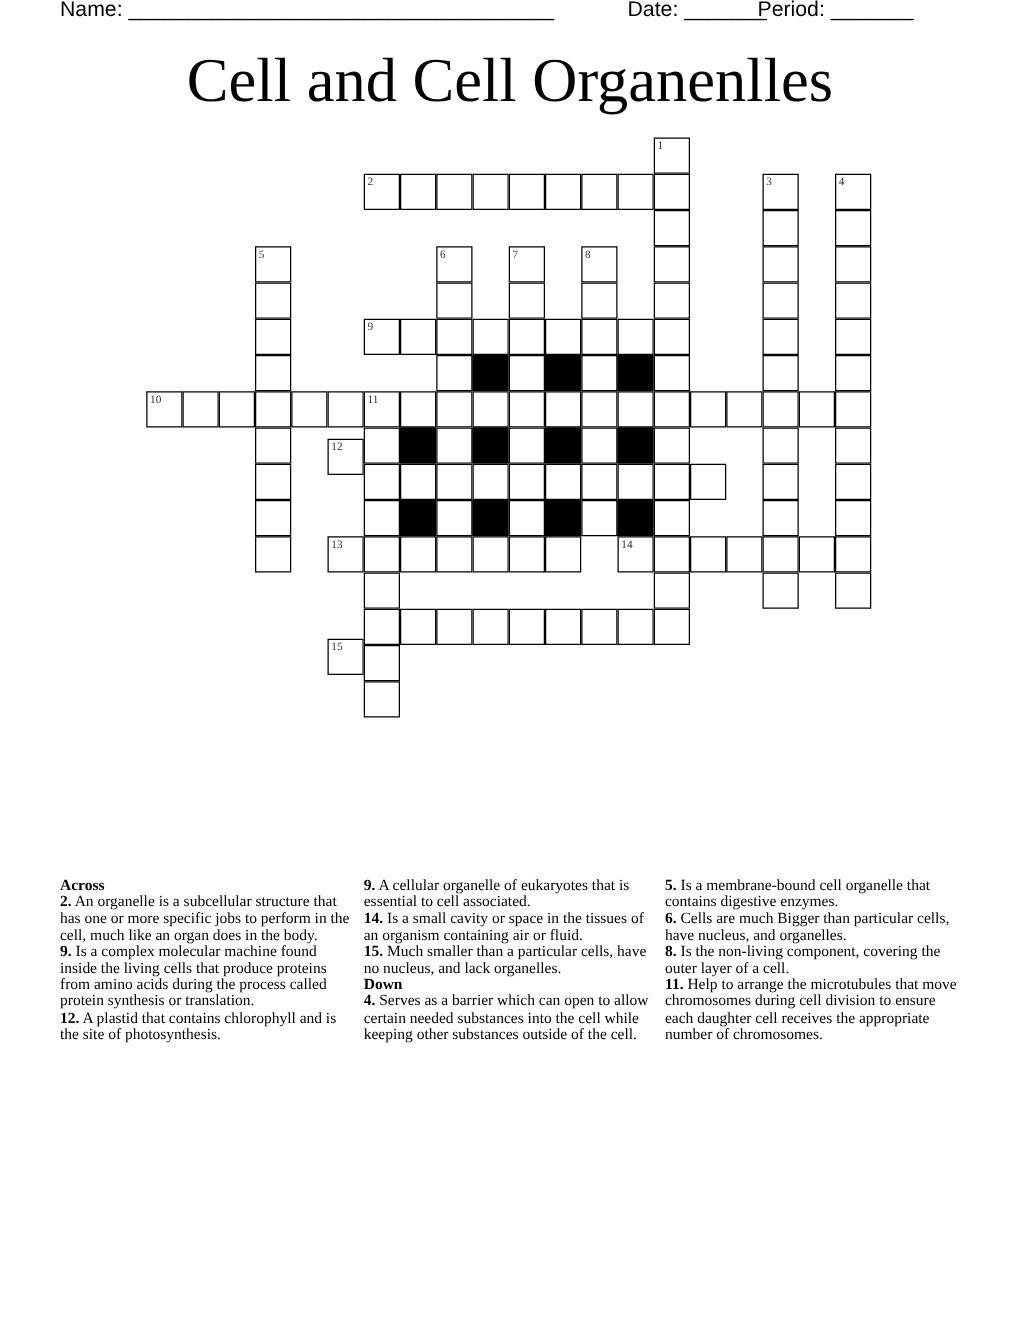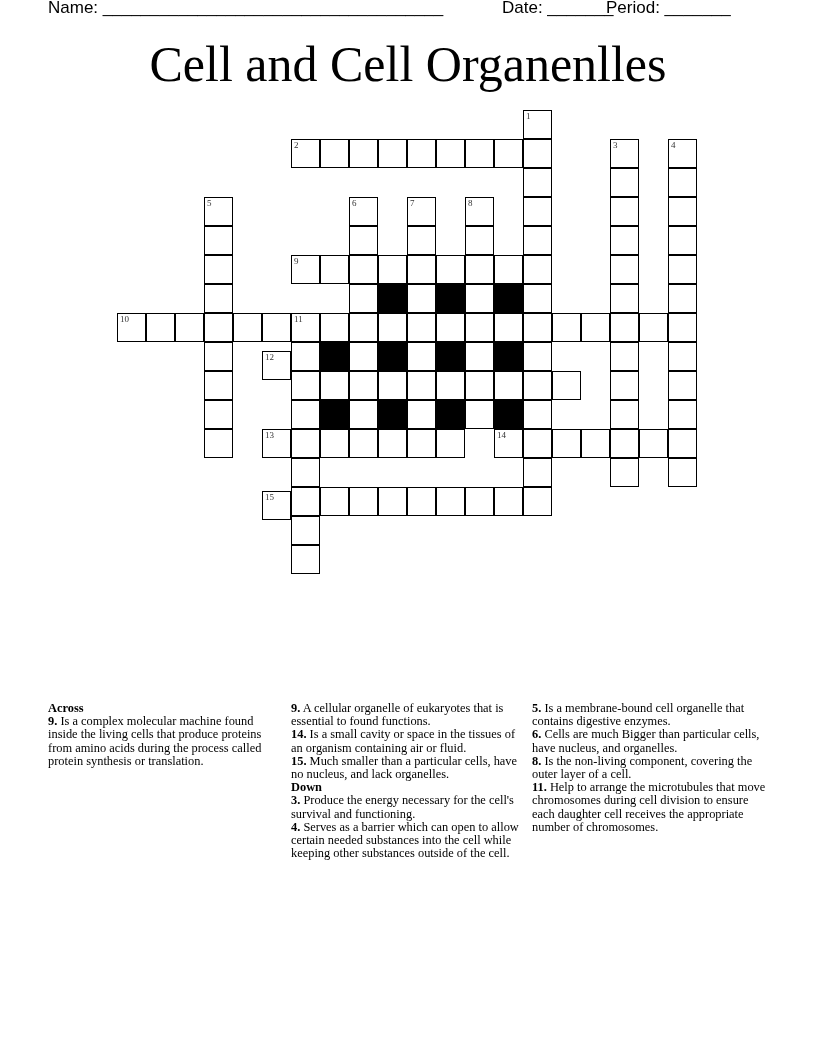--- a/index.html
+++ b/index.html
@@ -181,47 +181,48 @@
     <div class="cell" style="left: 523px; top: 429px;"></div>
     <div class="cell" style="left: 552px; top: 429px;"></div>
     <div class="cell" style="left: 581px; top: 429px;"></div>
     <div class="cell" style="left: 610px; top: 429px;"></div>
     <div class="cell" style="left: 639px; top: 429px;"></div>
     <div class="cell" style="left: 668px; top: 429px;"></div>
     <div class="cell" style="left: 291px; top: 458px;"></div>
     <div class="cell" style="left: 523px; top: 458px;"></div>
     <div class="cell" style="left: 610px; top: 458px;"></div>
     <div class="cell" style="left: 668px; top: 458px;"></div>
-    <div class="cell" style="left: 262px; top: 491px;">
+    <div class="cell" style="left: 262px; top: 511px;">
       <span class="num">15</span>
     </div>
     <div class="cell" style="left: 291px; top: 487px;"></div>
     <div class="cell" style="left: 320px; top: 487px;"></div>
     <div class="cell" style="left: 349px; top: 487px;"></div>
     <div class="cell" style="left: 378px; top: 487px;"></div>
     <div class="cell" style="left: 407px; top: 487px;"></div>
     <div class="cell" style="left: 436px; top: 487px;"></div>
     <div class="cell" style="left: 465px; top: 487px;"></div>
     <div class="cell" style="left: 494px; top: 487px;"></div>
     <div class="cell" style="left: 523px; top: 487px;"></div>
     <div class="cell" style="left: 291px; top: 516px;"></div>
     <div class="cell" style="left: 291px; top: 545px;"></div>
   </div>
 
 <div class="clues col1">
   <div class="clue-head">Across</div>
+  <div class="clue"><b>2.</b> <span>An organelle is a subcellular structure that has one or more specific jobs to perform in the cell, much like an organ does in the body.</span></div>
   <div class="clue"><b>9.</b> <span>Is a complex molecular machine found inside the living cells that produce proteins from amino acids during the process called protein synthesis or translation.</span></div>
+  <div class="clue"><b>12.</b> <span>A plastid that contains chlorophyll and is the site of photosynthesis.</span></div>
 </div>
 
 <div class="clues col2">
-  <div class="clue"><b>9.</b> <span>A cellular organelle of eukaryotes that is essential to found functions.</span></div>
+  <div class="clue"><b>9.</b> <span>A cellular organelle of eukaryotes that is essential to cell associated.</span></div>
   <div class="clue"><b>14.</b> <span>Is a small cavity or space in the tissues of an organism containing air or fluid.</span></div>
   <div class="clue"><b>15.</b> <span>Much smaller than a particular cells, have no nucleus, and lack organelles.</span></div>
   <div class="clue-head">Down</div>
-  <div class="clue"><b>3.</b> <span>Produce the energy necessary for the cell's survival and functioning.</span></div>
   <div class="clue"><b>4.</b> <span>Serves as a barrier which can open to allow certain needed substances into the cell while keeping other substances outside of the cell.</span></div>
 </div>
 
 <div class="clues col3">
   <div class="clue"><b>5.</b> <span>Is a membrane-bound cell organelle that contains digestive enzymes.</span></div>
   <div class="clue"><b>6.</b> <span>Cells are much Bigger than particular cells, have nucleus, and organelles.</span></div>
   <div class="clue"><b>8.</b> <span>Is the non-living component, covering the outer layer of a cell.</span></div>
   <div class="clue"><b>11.</b> <span>Help to arrange the microtubules that move chromosomes during cell division to ensure each daughter cell receives the appropriate number of chromosomes.</span></div>
 </div>
 

